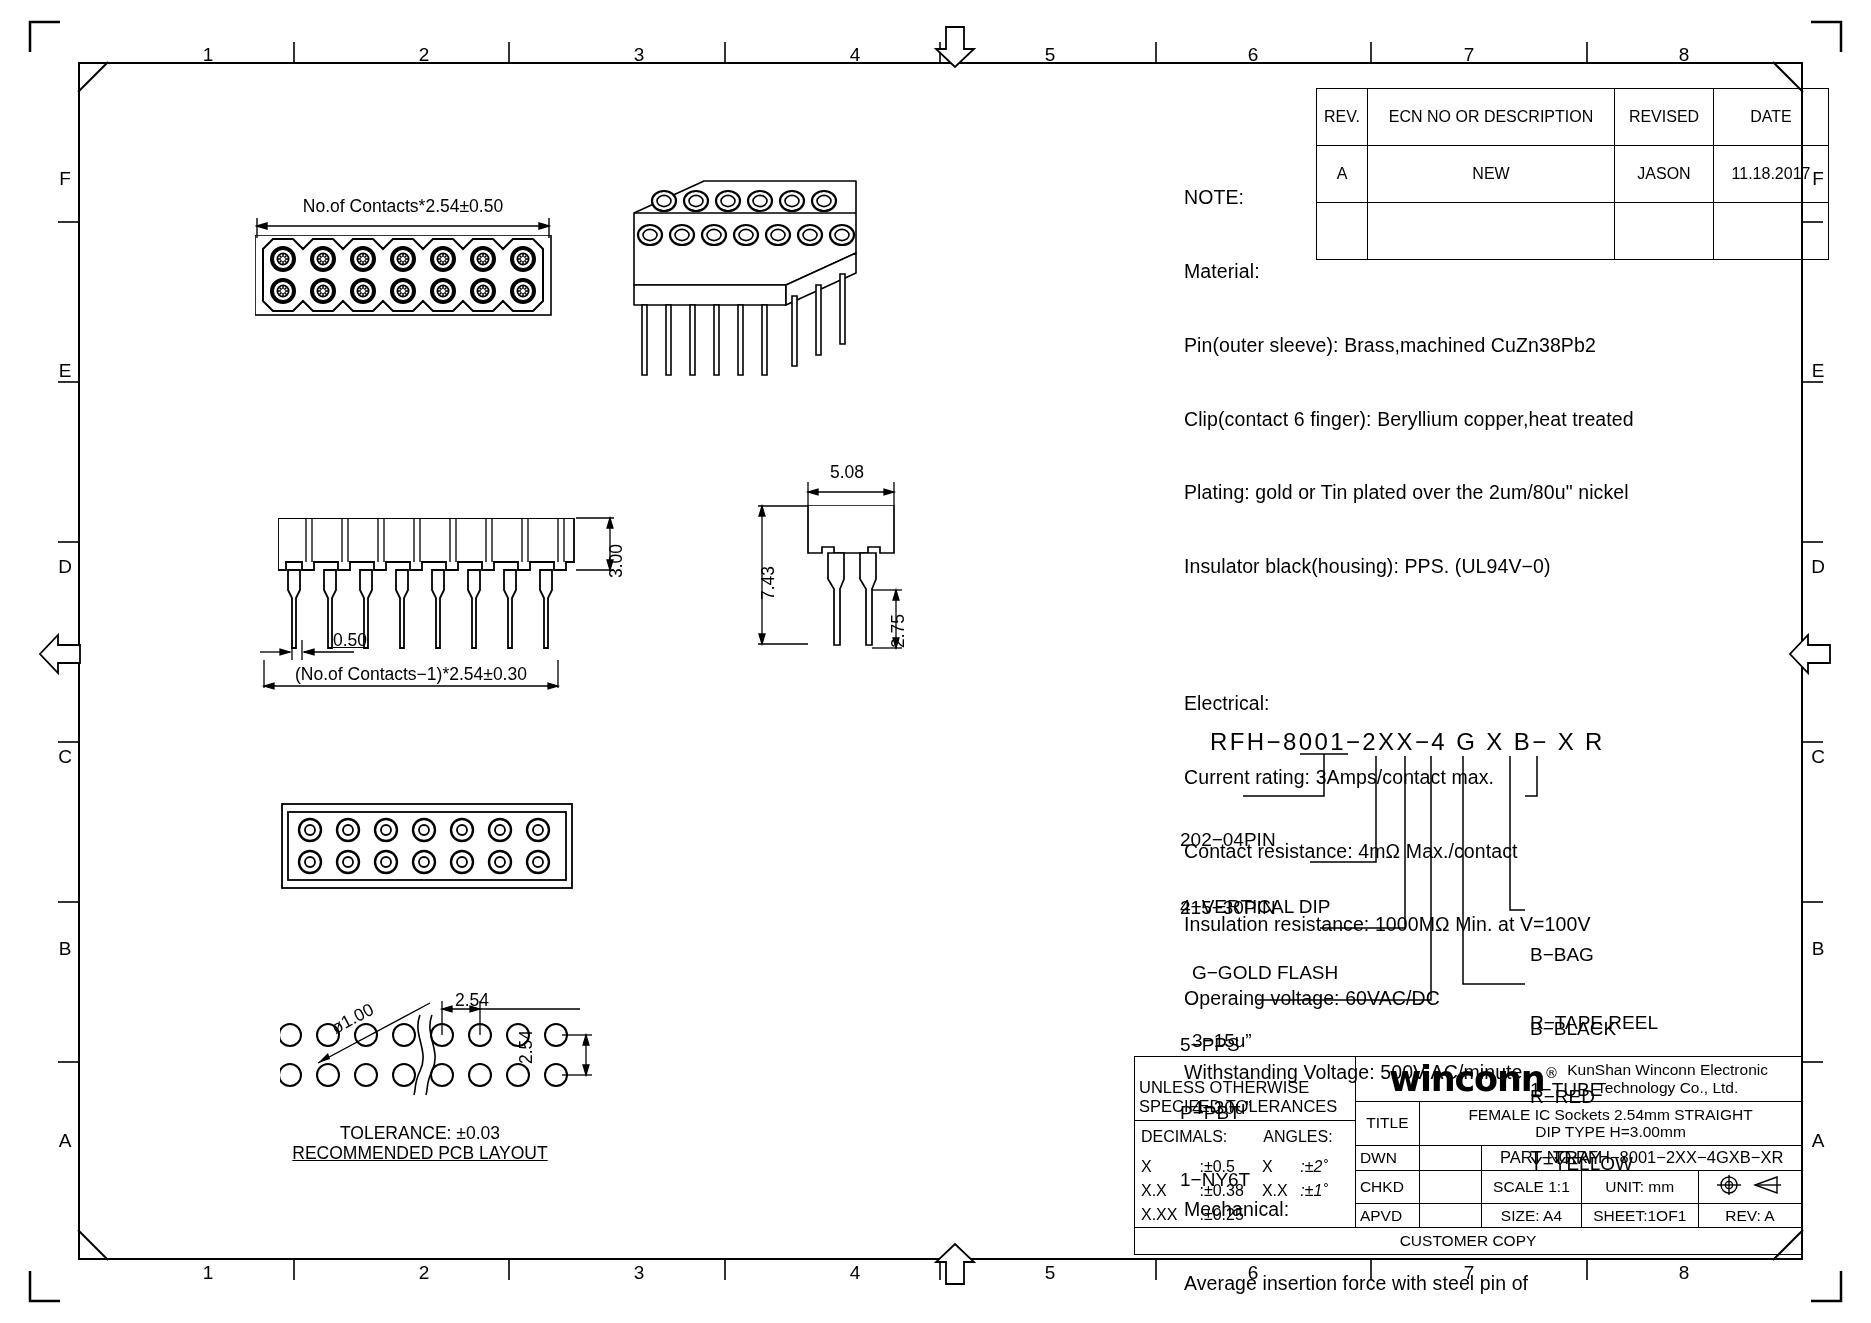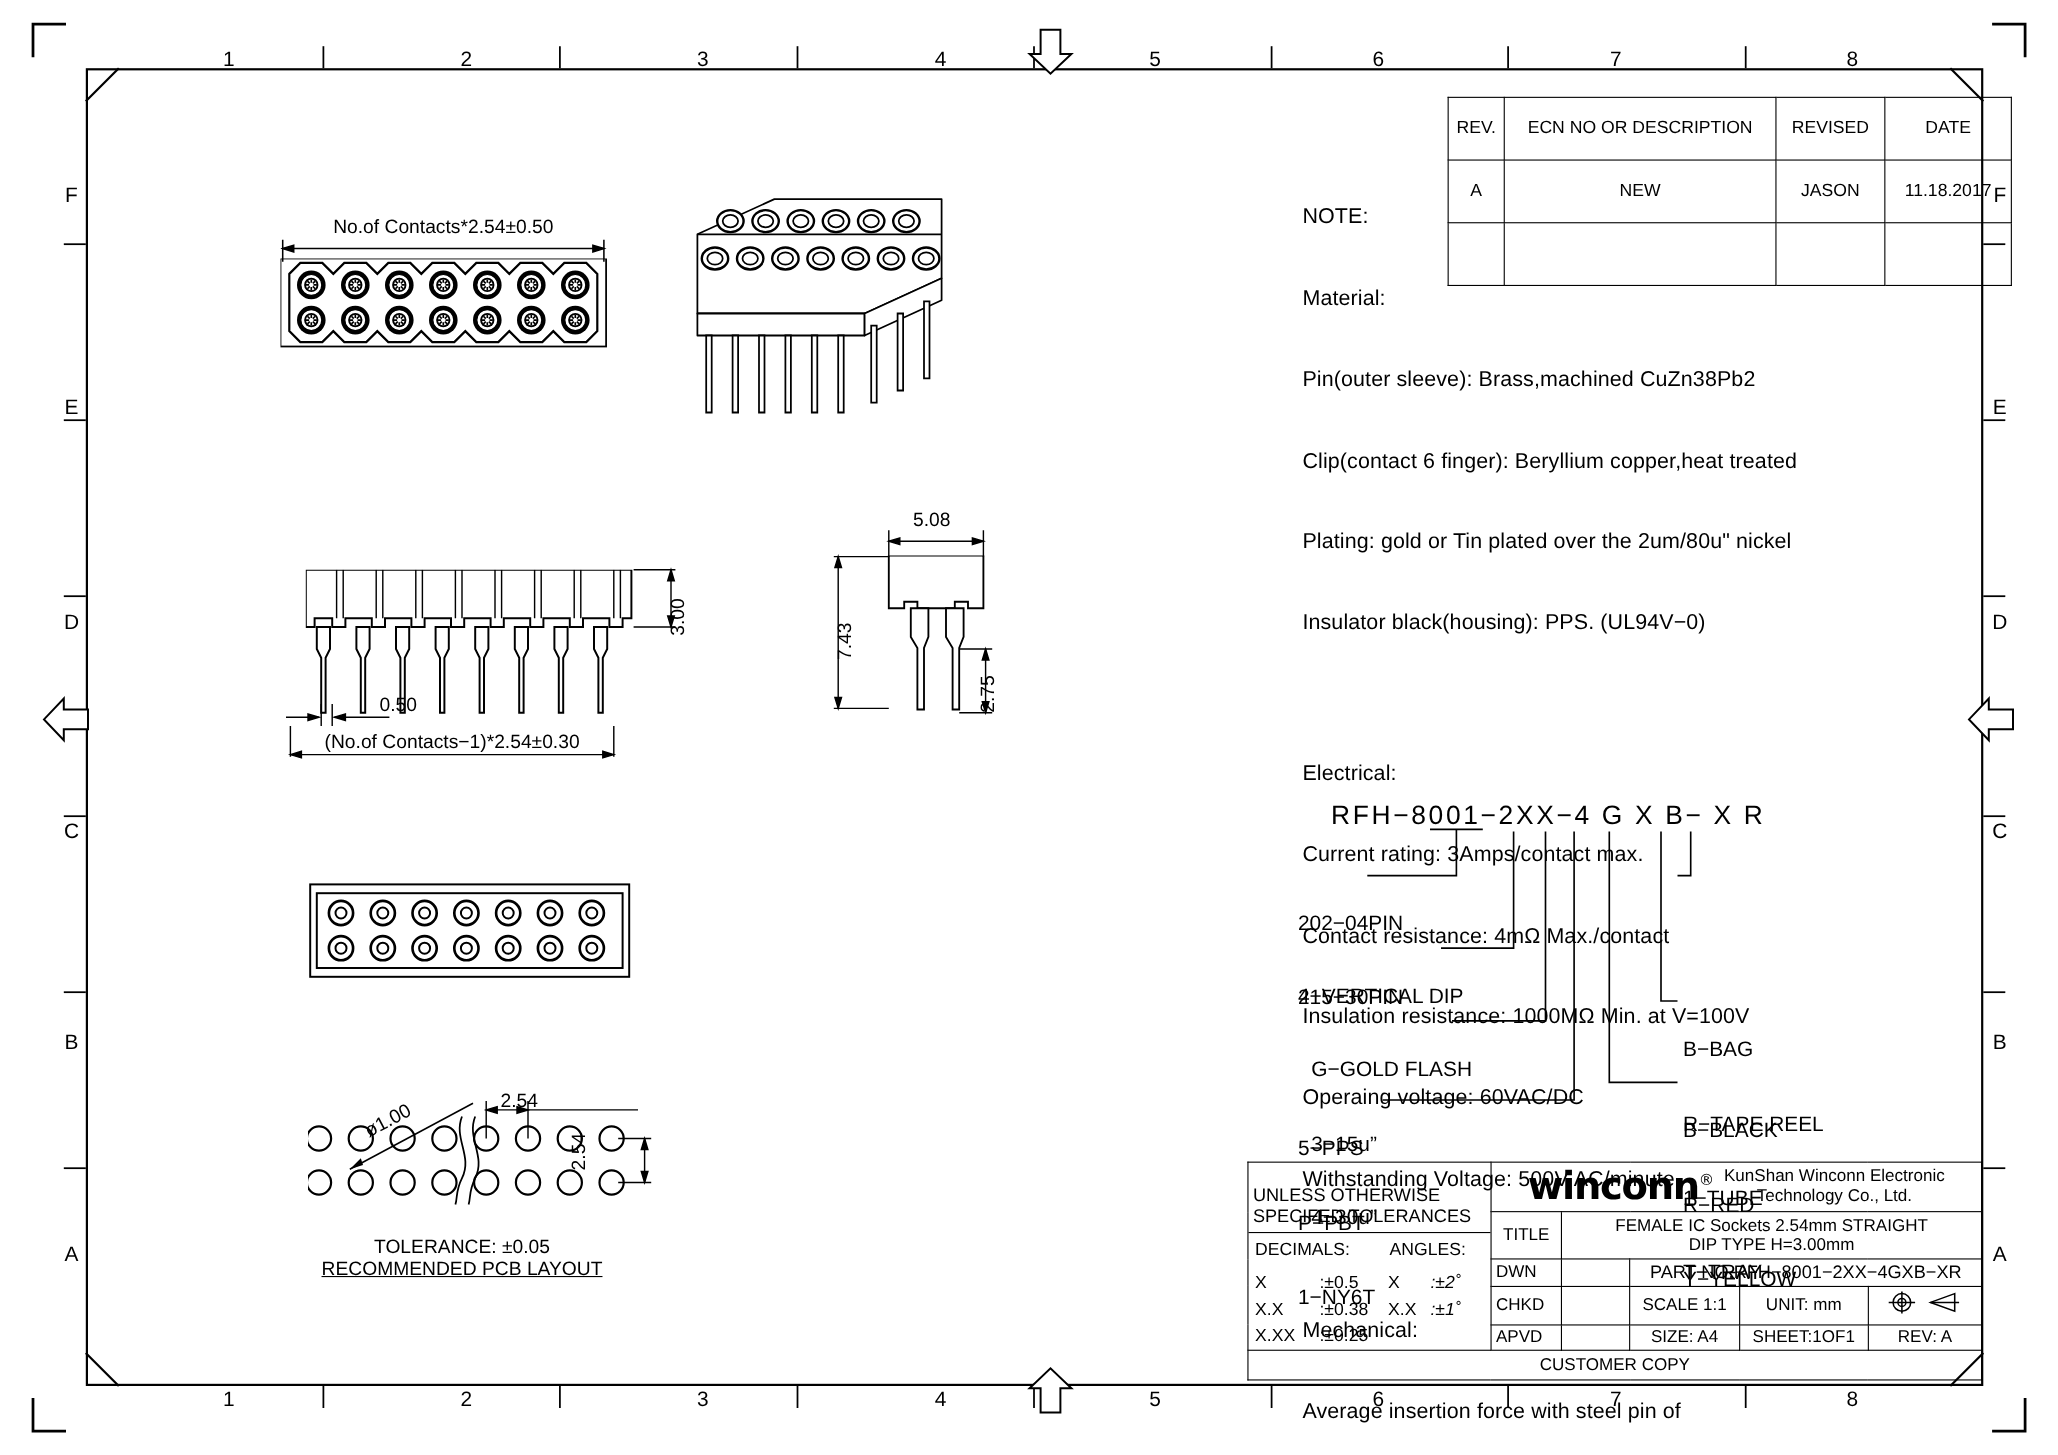--- a/index.html
+++ b/index.html
@@ -628,21 +628,21 @@
   <svg class="dwg" style="left:256px;top:640px;width:140px;height:22px;">
     <g stroke="#000" stroke-width="1.3">
       <line x1="4" y1="12" x2="34" y2="12"></line>
       <line x1="48" y1="12" x2="98" y2="12"></line>
       <polygon points="34,12 24,9 24,15" fill="#000"></polygon>
       <polygon points="48,12 58,9 58,15" fill="#000"></polygon>
       <line x1="36" y1="0" x2="36" y2="20"></line>
       <line x1="46" y1="0" x2="46" y2="20"></line>
     </g>
   </svg>
-  <div class="dimtxt" style="left:333px;top:630px;padding-left:12px;">0.50</div>
+  <div class="dimtxt" style="left:333px;top:630px;text-decoration:underline;">0.50</div>
 
   <svg class="dwg" style="left:260px;top:658px;width:320px;height:36px;">
     <g stroke="#000" stroke-width="1.3">
       <line x1="4" y1="2" x2="4" y2="30"></line>
       <line x1="298" y1="2" x2="298" y2="30"></line>
       <line x1="4" y1="28" x2="298" y2="28"></line>
       <polygon points="4,28 14,25 14,31" fill="#000"></polygon>
       <polygon points="298,28 288,25 288,31" fill="#000"></polygon>
     </g>
   </svg>
@@ -800,21 +800,21 @@
       <line x1="282" y1="40" x2="312" y2="40"></line>
       <line x1="282" y1="80" x2="312" y2="80"></line>
       <line x1="306" y1="40" x2="306" y2="80"></line>
       <polygon points="306,40 303,50 309,50" fill="#000"></polygon>
       <polygon points="306,80 303,70 309,70" fill="#000"></polygon>
     </g>
   </svg>
   <div class="dimtxt" style="left:328px;top:1020px;transform:rotate(-28deg);transform-origin:left top;">ø1.00</div>
   <div class="dimtxt" style="left:455px;top:990px;">2.54</div>
   <div class="dimtxt vert" style="left:516px;top:1064px;">2.54</div>
-  <div class="dimtxt ctr" style="left:255px;top:1123px;width:330px;">TOLERANCE: ±0.05</div>
+  <div class="dimtxt ctr" style="left:255px;top:1123px;width:330px;">TOLERANCE: ±0.03</div>
   <div class="dimtxt ctr ul" style="left:255px;top:1143px;width:330px;">RECOMMENDED PCB LAYOUT</div>
 
   <div id="titleblock">
     <table>
       <tbody>
           <tr>
         <td rowspan="5" style="width:238px;vertical-align:top;padding-top:21px;">
           <div class="tolhead">
             <span>UNLESS OTHERWISE</span><br>
             <span>SPECIFED TOLERANCES</span>

